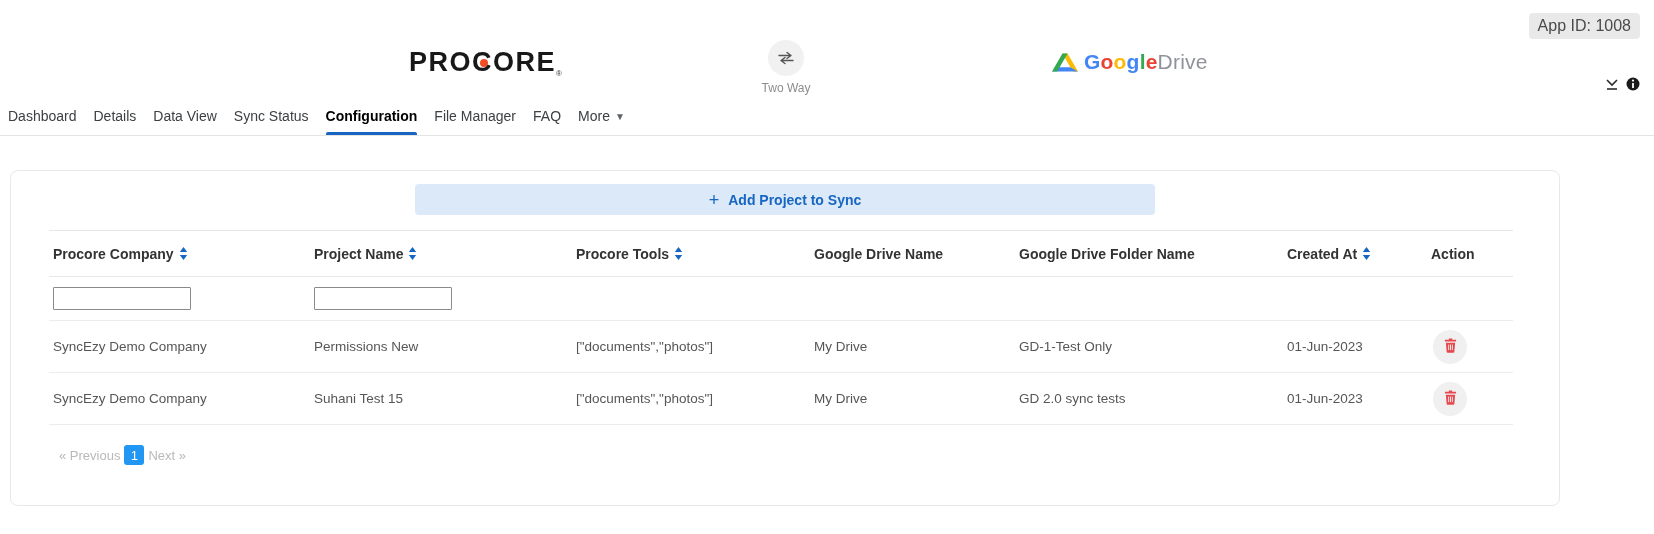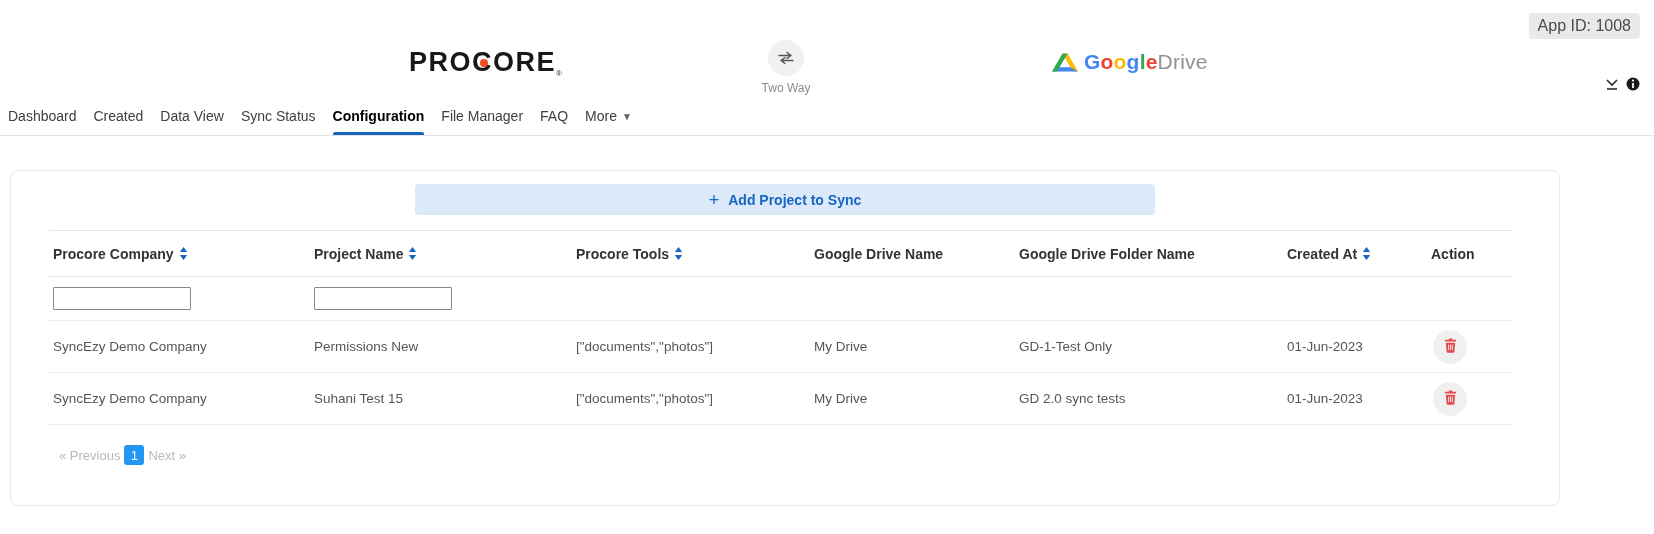--- a/index.html
+++ b/index.html
@@ -179,21 +179,21 @@
         <circle cx="7" cy="7" r="6.5" fill="#1a1a1a"></circle>
         <rect x="6.1" y="6" width="1.8" height="5" fill="#fff"></rect>
         <circle cx="7" cy="3.6" r="1.1" fill="#fff"></circle>
       </svg>
     </span>
   </div>
 </div>
 
 <div class="nav">
   <div class="tab">Dashboard</div>
-  <div class="tab">Created</div>
+  <div class="tab">Details</div>
   <div class="tab">Data View</div>
   <div class="tab">Sync Status</div>
   <div class="tab active">Configuration</div>
   <div class="tab">File Manager</div>
   <div class="tab">FAQ</div>
   <div class="tab"><span>More</span><span class="caret">▼</span></div>
 </div>
 
 <div class="card">
 

